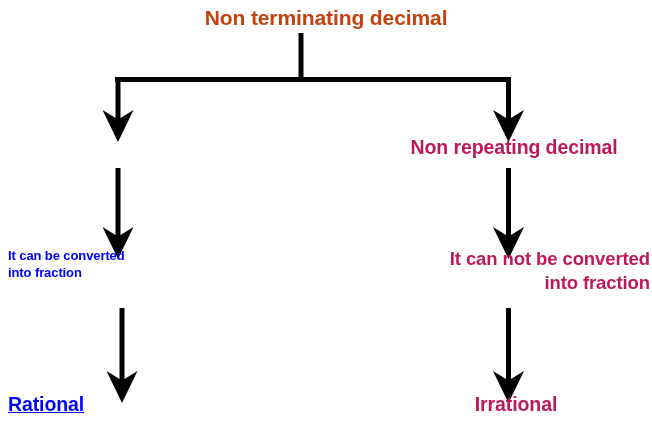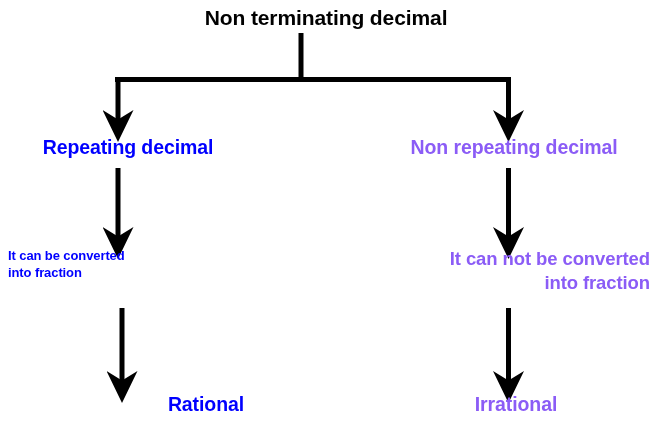--- a/index.html
+++ b/index.html
@@ -30,27 +30,27 @@
     line-height: 1.32;
     white-space: pre-line;
     letter-spacing: -0.1px;
   }
   .node-title {
     left: 0;
     top: 4px;
     width: 652px;
     text-align: center;
     font-size: 21px;
-    color: #000000;
+    color: #c2410c;
   }
   .node-left {
     color: #0000ff;
   }
   .node-right {
-    color: #8b5cf6;
+    color: #be185d;
   }
   .node-repeating {
     left: 8px;
     top: 135px;
     width: 240px;
     text-align: center;
     font-size: 19.5px;
   }
   .node-nonrepeating {
     left: 383px;
@@ -70,22 +70,23 @@
     left: 385px;
     top: 247px;
     width: 265px;
     text-align: right;
     font-size: 18.5px;
   }
   .node-rational {
     left: 8px;
     top: 392px;
     width: 236px;
-    text-align: right;
+    text-align: left;
     font-size: 19.5px;
+    text-decoration: underline;
   }
   .node-irrational {
     left: 385px;
     top: 392px;
     width: 262px;
     text-align: center;
     font-size: 19.5px;
   }
 </style>
 </head>
@@ -112,21 +113,20 @@
 
     <line x1="508.5" y1="168" x2="508.5" y2="240" stroke="#000000" stroke-width="5" marker-end="url(#arrowhead)"></line>
 
     <line x1="122" y1="308" x2="122" y2="384" stroke="#000000" stroke-width="5" marker-end="url(#arrowhead)"></line>
 
     <line x1="508.5" y1="308" x2="508.5" y2="384" stroke="#000000" stroke-width="5" marker-end="url(#arrowhead)"></line>
   </svg>
 
   <div class="node node-title">Non terminating decimal</div>
 
-  <div class="node node-left node-repeating">Repeating decimal</div>
 
   <div class="node node-right node-nonrepeating">Non repeating decimal</div>
 
   <div class="node node-left node-converted">It can be converted
 into fraction</div>
 
   <div class="node node-right node-notconverted">It can not be converted
 into fraction</div>
 
   <div class="node node-left node-rational">Rational</div>

